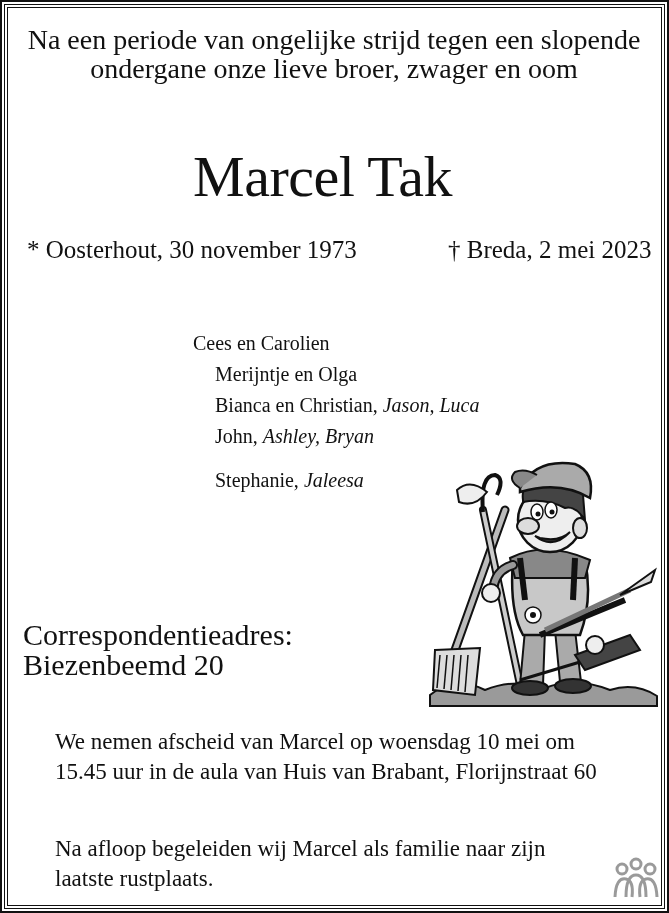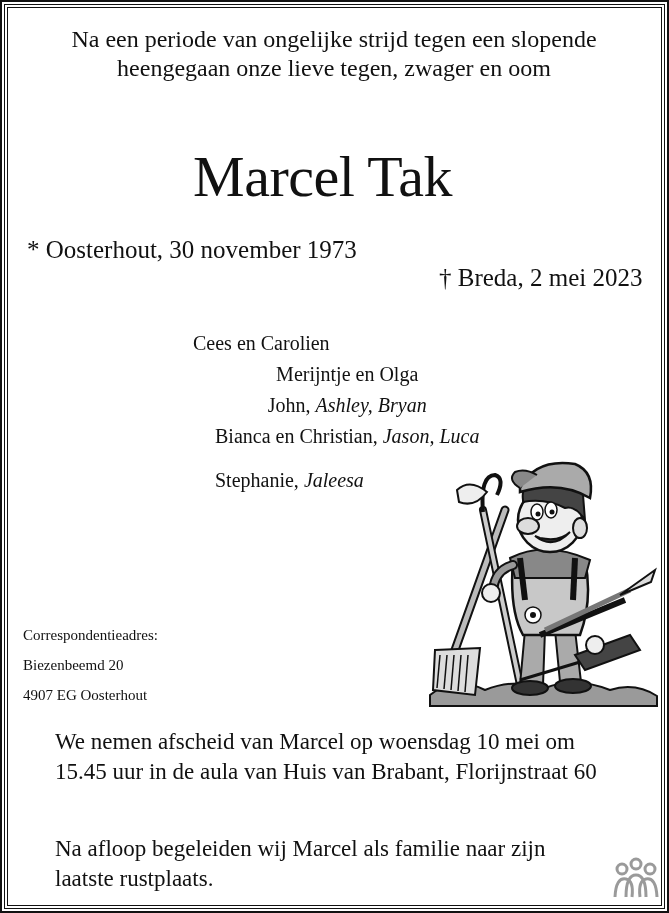--- a/index.html
+++ b/index.html
@@ -3,69 +3,69 @@
 <meta charset="utf-8">
 <style>
   html, body { margin: 0; padding: 0; background: #ffffff; }
   body { width: 669px; height: 913px; position: relative; overflow: hidden;
          font-family: "Liberation Serif", "DejaVu Serif", serif; color: #111; }
   .frame1 { position: absolute; left: 0; top: 0; width: 669px; height: 913px; box-sizing: border-box; border: 2px solid #111; }
   .frame2 { position: absolute; left: 4px; top: 4px; right: 4px; bottom: 4px; border: 1px solid #111; }
   .frame3 { position: absolute; left: 7px; top: 7px; right: 7px; bottom: 7px; border: 1px solid #111; }
 
   .abs { position: absolute; white-space: nowrap; }
-  .intro { left: 0; width: 668px; text-align: center; font-size: 24px; line-height: 29px; top: 25px; }
+  .intro { left: 0; width: 668px; text-align: center; font-size: 28px; line-height: 29px; top: 25px; }
   .intro div { height: 29px; }
   .name { left: 0; width: 645px; text-align: center; font-size: 58px; top: 143px; letter-spacing: -0.5px; }
   .dates { top: 236px; font-size: 25px; }
   .birth { left: 27px; }
-  .death { left: 439px; margin-top: 28px; }
+  .death { left: 448px; }
 
   .family { left: 193px; font-size: 20px; line-height: 31px; }
   .family .line { height: 31px; }
-  .family .indent { padding-left: 22px; text-align: center; }
+  .family .indent { padding-left: 22px; }
   .group1 { top: 328px; }
   .group2 { top: 465px; }
   i { font-style: italic; }
 
-  .address { left: 23px; top: 620px; font-size: 15px; line-height: 30px; }
+  .address { left: 23px; top: 620px; font-size: 30px; line-height: 30px; }
   .para { left: 23px; font-size: 23px; line-height: 30px; margin-left: 32px; }
   .para1 { top: 727px; }
   .para2 { top: 834px; }
 
   .illustration { position: absolute; left: 425px; top: 450px; width: 235px; height: 260px; }
   .logo { position: absolute; left: 612px; top: 857px; width: 48px; height: 42px; }
 </style>
 </head>
 <body>
 
 <div class="frame1"></div>
 <div class="frame2"></div>
 <div class="frame3"></div>
 
 <div class="abs intro">
   <div>Na een periode van ongelijke strijd tegen een slopende</div>
-  <div>heengegaan onze lieve tegen, zwager en oom</div>
+  <div>ondergane onze lieve broer, zwager en oom</div>
 </div>
 
 <div class="abs name">Marcel Tak</div>
 
 <div class="abs dates birth">* Oosterhout, 30 november 1973</div>
 <div class="abs dates death">† Breda, 2 mei 2023</div>
 
 <div class="abs family group1">
   <div class="line">Cees en Carolien</div>
   <div class="line indent">
     <span>Merijntje en Olga</span><i></i>
   </div>
   <div class="line indent">
-    <span>John, </span><i>Ashley, Bryan</i>
+    <span>Bianca en Christian, </span><i>Jason, Luca</i>
   </div>
   <div class="line indent">
-    <span>Bianca en Christian, </span><i>Jason, Luca</i>
+    <span>John, </span><i>Ashley, Bryan</i>
   </div>
 </div>
 
 <div class="abs family group2">
   <div class="line indent">
     <span>Stephanie, </span><i>Jaleesa</i>
   </div>
 </div>
 
 <svg class="illustration" viewBox="0 0 235 260">
@@ -133,21 +133,20 @@
   <circle cx="127" cy="62" r="2.5" fill="#111"></circle>
 
   <ellipse cx="103" cy="76" rx="11" ry="8" fill="#ddd" stroke="#111" stroke-width="2"></ellipse>
 
   <path d="M110 86 Q128 100 145 82 Q135 92 115 88 Z" fill="#333" stroke="#111" stroke-width="2"></path>
 </svg>
 
 <div class="abs address">
   <div>Correspondentieadres:</div>
   <div>Biezenbeemd 20</div>
-  <div>4907 EG Oosterhout</div>
 </div>
 
 <div class="abs para para1">
   <div>We nemen afscheid van Marcel op woensdag 10 mei om</div>
   <div>15.45 uur in de aula van Huis van Brabant, Florijnstraat 60</div>
 </div>
 
 <div class="abs para para2">
   <div>Na afloop begeleiden wij Marcel als familie naar zijn</div>
   <div>laatste rustplaats.</div>

